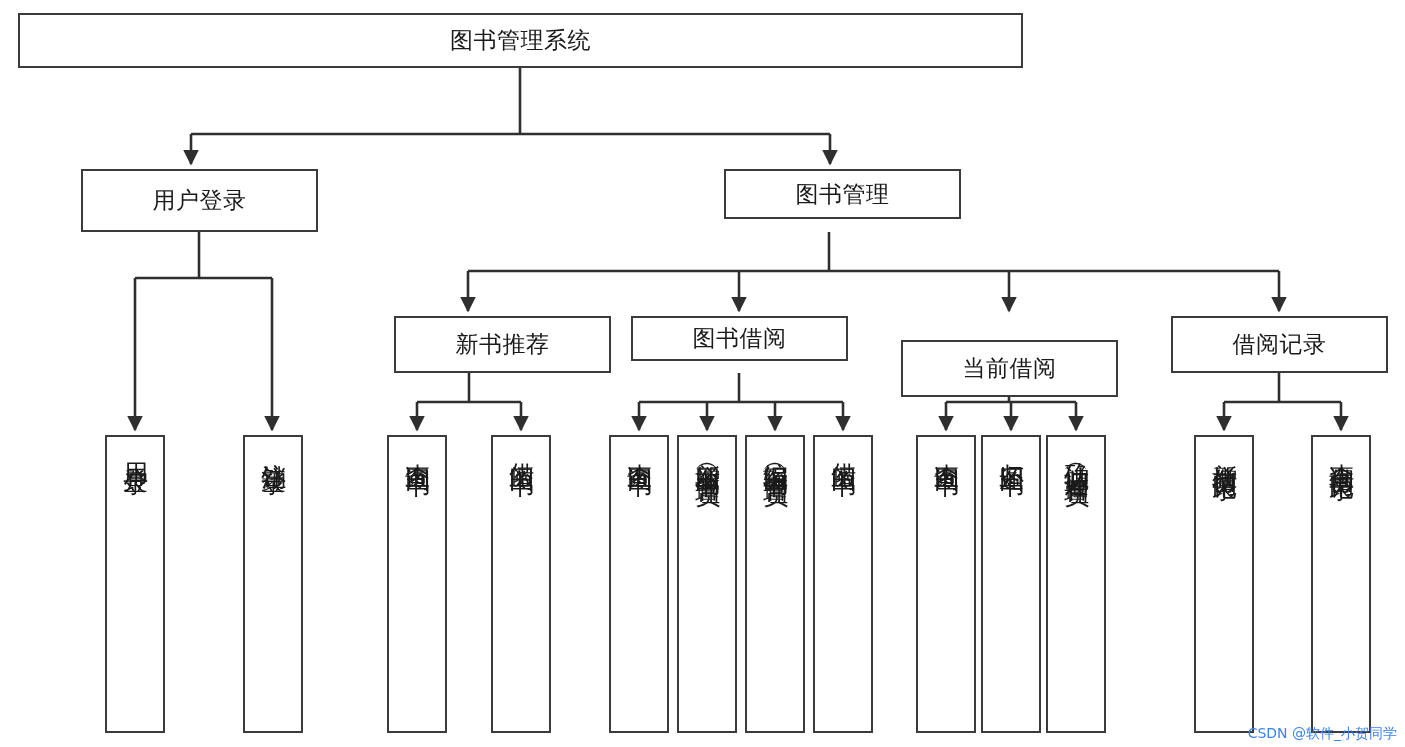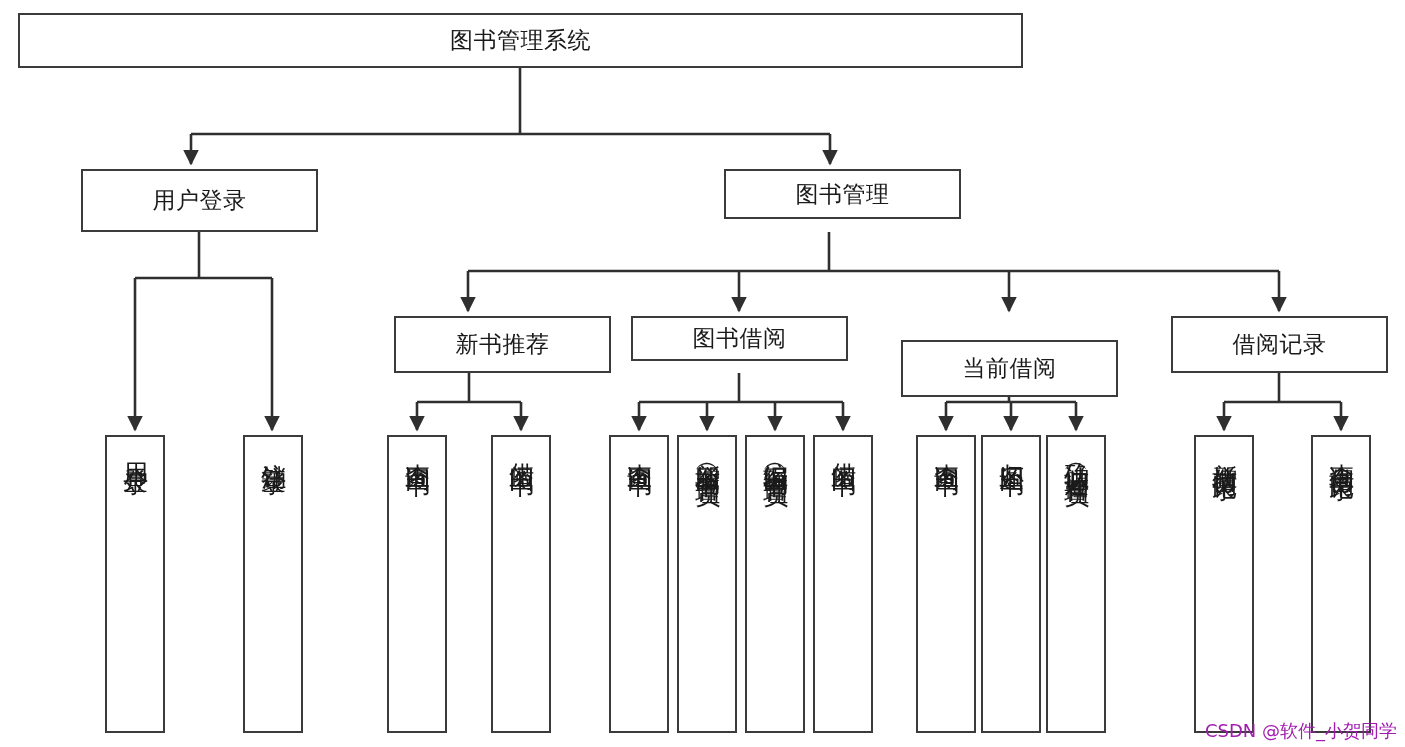--- a/index.html
+++ b/index.html
@@ -55,22 +55,22 @@
     text-orientation: upright;
     font-size: 25px;
     line-height: 1.05;
     letter-spacing: 3px;
     white-space: nowrap;
   }
   #watermark {
     position: absolute;
     right: 8px;
     bottom: 4px;
-    font-size: 18px;
-    color: #a21caf;
+    font-size: 14px;
+    color: #3b82f6;
     z-index: 5;
     white-space: nowrap;
   }
 </style>
 </head>
 <body>
 
 <div id="diagram-root">
 
   <svg class="connector-layer" viewBox="0 0 1405 747" xmlns="http://www.w3.org/2000/svg">

